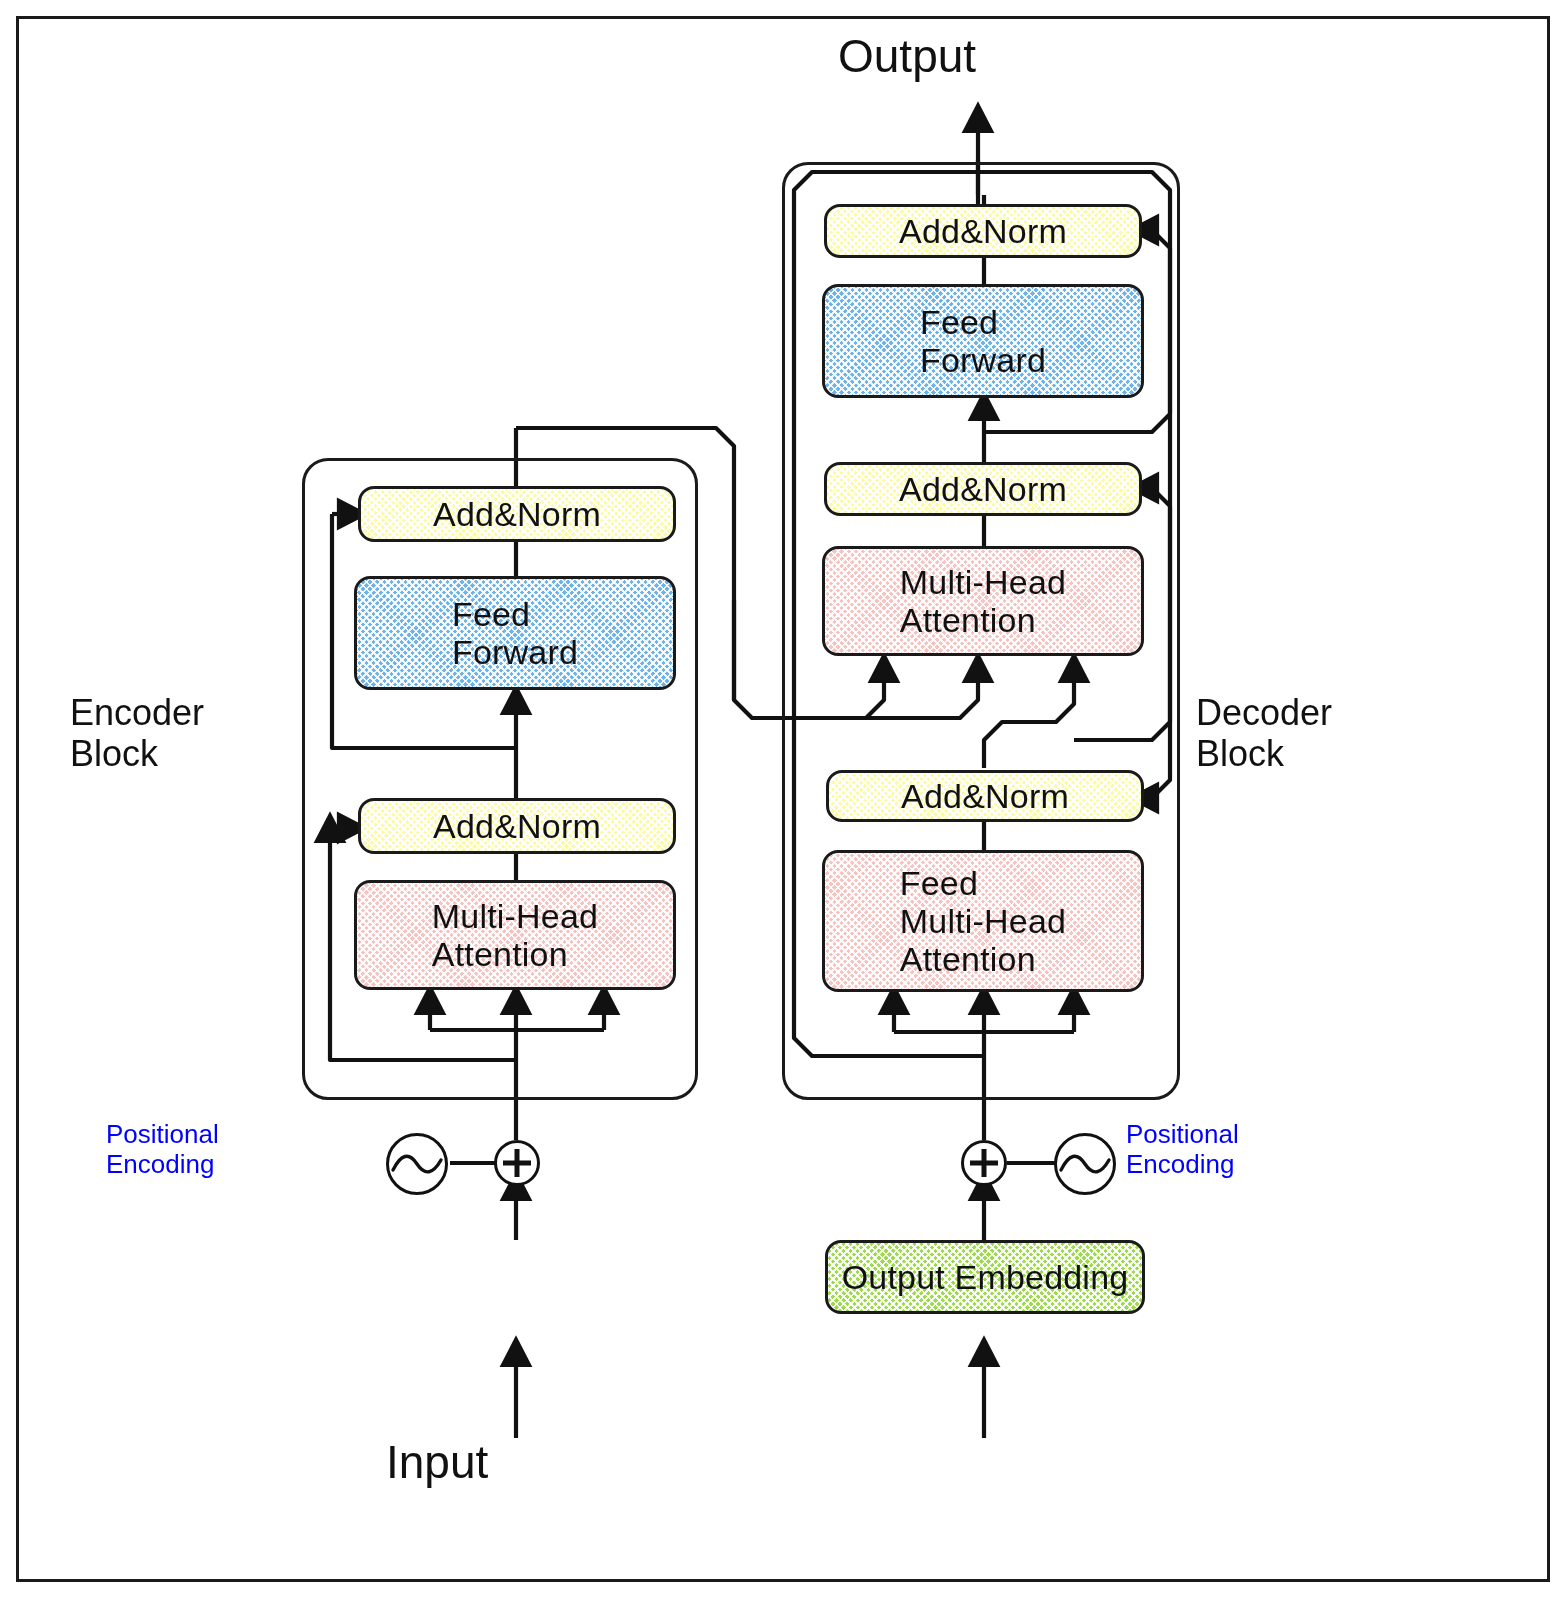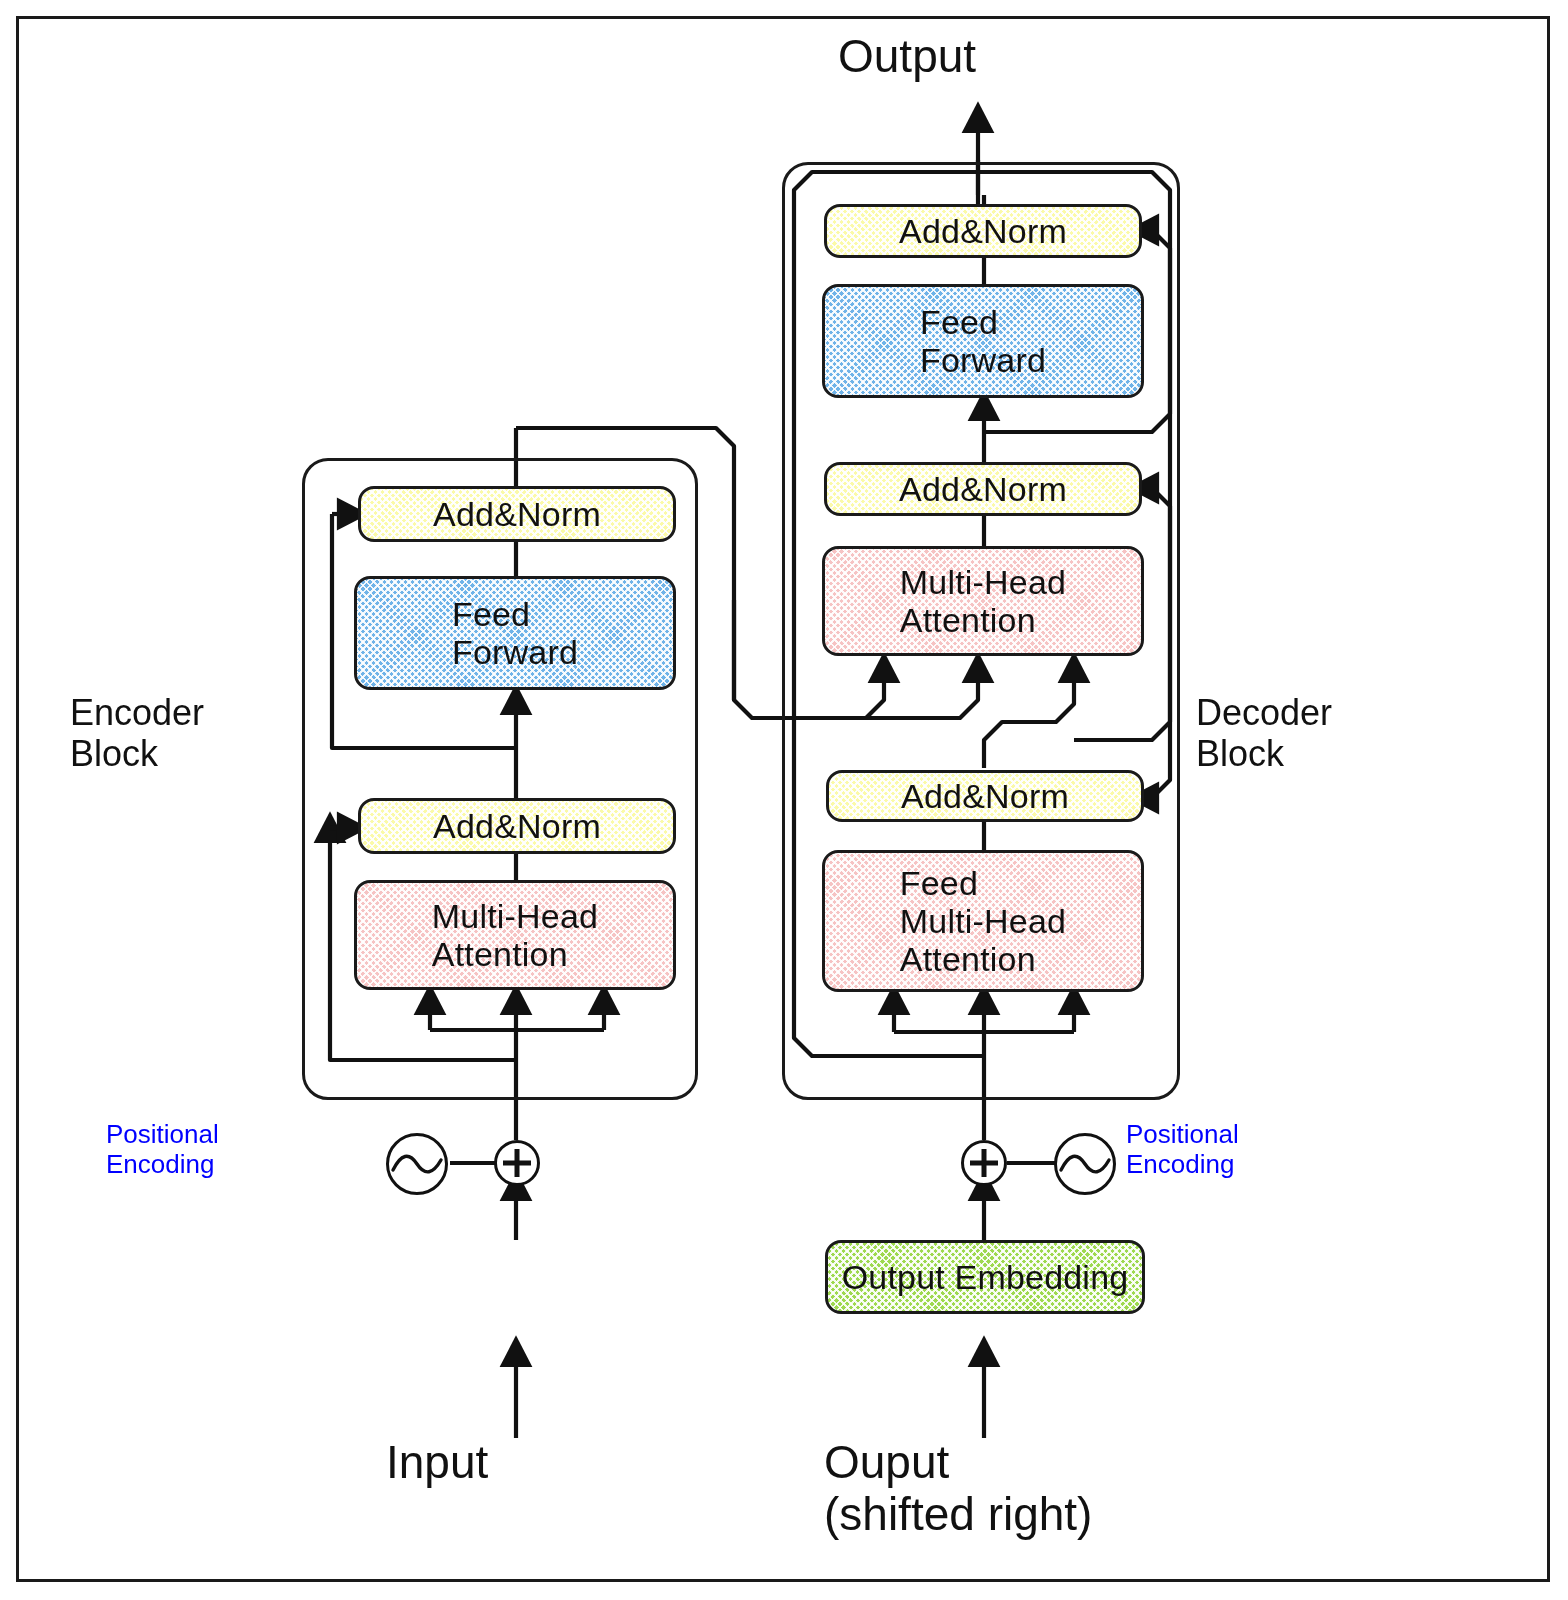--- a/index.html
+++ b/index.html
@@ -291,17 +291,13 @@
     <div>Encoding</div>
   </div>
 
   <div class="lbl lbl-blue" style="left:1126px; top:1120px; width:270px;">
     <div>Positional</div>
     <div>Encoding</div>
   </div>
 
   <div class="lbl lbl-big" style="left:386px; top:1436px; width:260px;">Input</div>
 
-  <div class="lbl lbl-big" style="left:824px; top:1436px; width:320px;">
-    <div>Ouput</div>
-    <div>(shifted right)</div>
-  </div>
 </div>
 
 </body></html>

